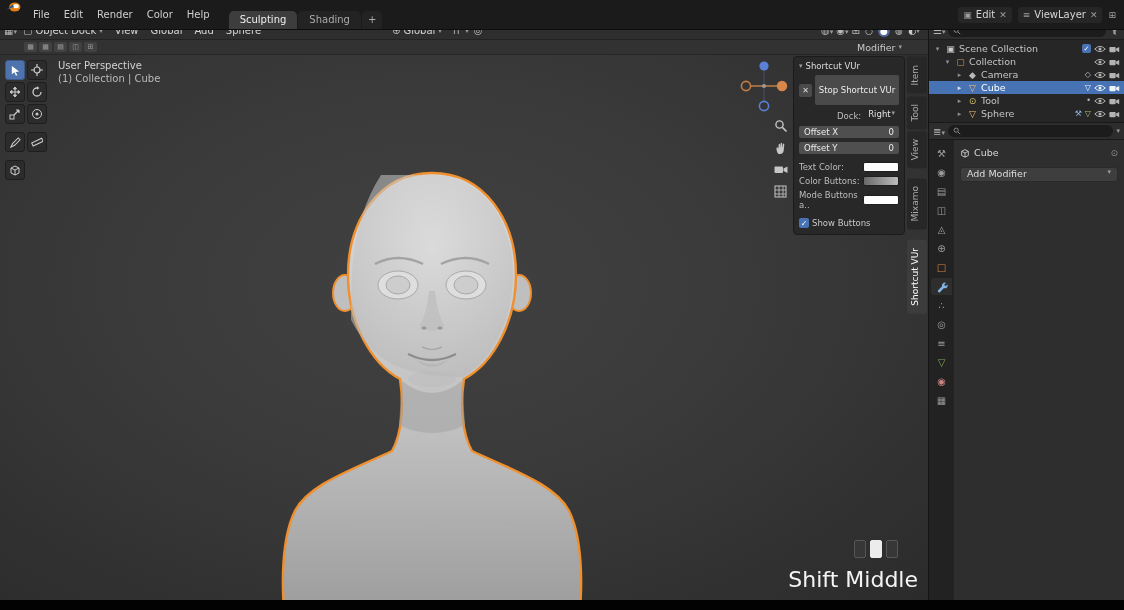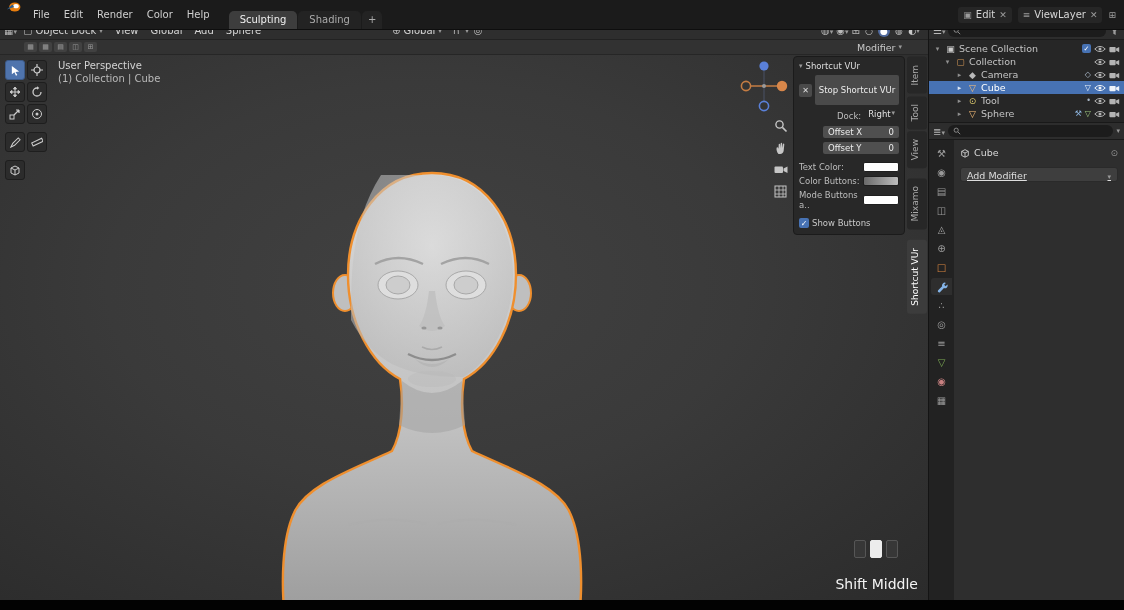--- a/index.html
+++ b/index.html
@@ -66,34 +66,34 @@
   .prow{display:flex;align-items:center;margin-top:4px;gap:3px;}
   .ptitle{display:flex;align-items:center;gap:3px;color:#dedede;margin-top:0;}
   .pbtn-x{width:13px;height:13px;background:#4a4a4a;border-radius:2px;display:flex;align-items:center;
     justify-content:center;color:#ddd;font-size:8px;}
   .pbtn{flex:1;height:30px;background:#4a4a4a;border-radius:2px;display:flex;align-items:center;
     justify-content:center;color:#ececec;}
   .pdrop{flex:1;height:13px;background:#282828;border-radius:2px;display:flex;align-items:flex-start;
     padding:0 4px;color:#e2e2e2;}
   .pdrop .chev{margin-left:auto;}
   .pfield{flex:1;height:12px;background:#4f4f4f;border-radius:2px;display:flex;align-items:center;
-    padding:0 5px;color:#ececec;margin-left:24px;}
+    padding:0 5px;color:#ececec;}
   .pfield .fv{margin-left:auto;}
   .plabel{flex:1;color:#bdbdbd;}
   .swatch{width:36px;height:10px;border-radius:2px;border:1px solid #1f1f1f;}
   .swatch.white{background:#fff;}
   .swatch.grad{background:linear-gradient(90deg,#6a6a6a,#bdbdbd);}
   .pcheck{width:10px;height:10px;background:#4772b3;border-radius:2px;color:#fff;font-size:8px;
     display:flex;align-items:center;justify-content:center;}
   .gaprow{margin-top:8px;}
   
   .mouse-hints{position:absolute;right:30px;bottom:42px;display:flex;gap:4px;}
   .mbtn{width:12px;height:18px;border-radius:2px;background:#373737;border:1px solid #565656;}
   .mbtn.mid{background:#ececec;border-color:#ececec;}
-  .hint-text{position:absolute;right:10px;bottom:8px;font-size:14px;color:#f4f4f4;}
+  .hint-text{position:absolute;right:10px;bottom:8px;font-size:22px;color:#f4f4f4;}
   
   .right-col{position:absolute;left:928px;top:22px;width:196px;height:578px;background:#262626;
     border-left:1px solid #141414;font-size:9.5px;color:#c4c4c4;}
   .ol-header{height:18px;background:#2d2d2d;border-bottom:1px solid #1c1c1c;display:flex;
     align-items:center;gap:3px;padding:0 4px;}
   .searchbox{flex:1;height:12px;background:#1c1c1c;border-radius:6px;display:flex;align-items:center;
     gap:3px;padding:0 5px;}
   .ol-rows{padding:2px 0;}
   .ol-row{height:13px;display:flex;align-items:center;gap:3px;padding:0 4px;}
   .ol-row.selected{background:#4772b3;color:#fff;}
@@ -107,21 +107,21 @@
     display:flex;align-items:center;gap:3px;padding:0 4px;}
   .props-body{display:flex;height:460px;}
   .ptabs{width:25px;background:#222;padding-top:5px;display:flex;flex-direction:column;align-items:center;gap:2px;}
   .ptab{width:21px;height:17px;border-radius:3px 0 0 3px;display:flex;align-items:center;
     justify-content:center;font-size:10px;color:#9a9a9a;}
   .ptab.active{background:#2e2e2e;}
   .props-content{flex:1;background:#2e2e2e;padding:5px 6px;}
   .pc-breadcrumb{display:flex;align-items:center;gap:4px;height:15px;color:#d8d8d8;}
   .pin{margin-left:auto;color:#8f8f8f;font-size:9px;}
   .add-mod{margin-top:7px;height:15px;background:#3e3e3e;border:1px solid #2a2a2a;border-radius:3px;
-    display:flex;align-items:flex-end;padding:0 6px;color:#dddddd;text-decoration:underline;}
+    display:flex;align-items:flex-start;padding:0 6px;color:#dddddd;}
   .add-mod .chev{margin-left:auto;}
   
   .bottombar{position:absolute;left:0;top:600px;width:1124px;height:10px;background:#020202;}
   svg{display:block;}
 </style>
 </head>
 <body>
 
 <div class="topbar">
   <svg class="logo" viewBox="0 0 20 16">

